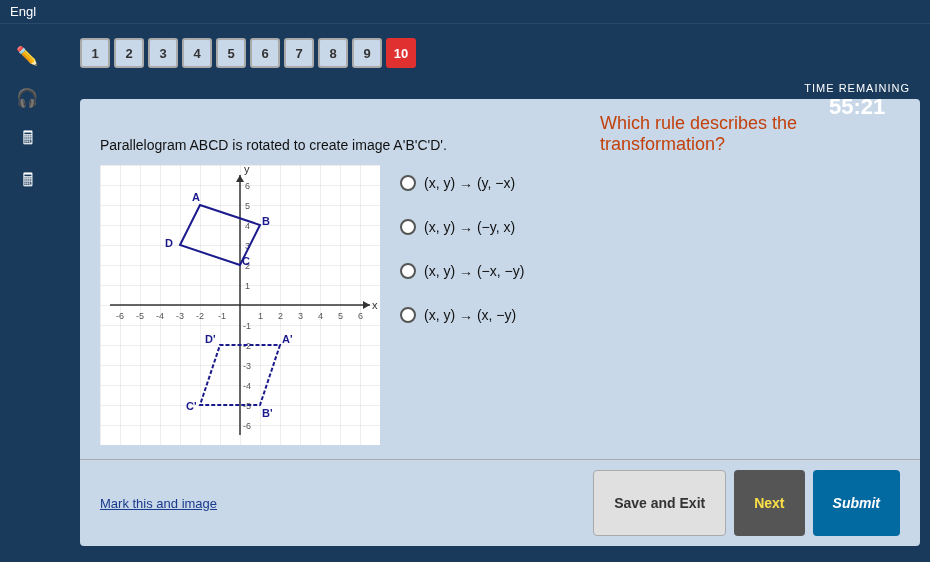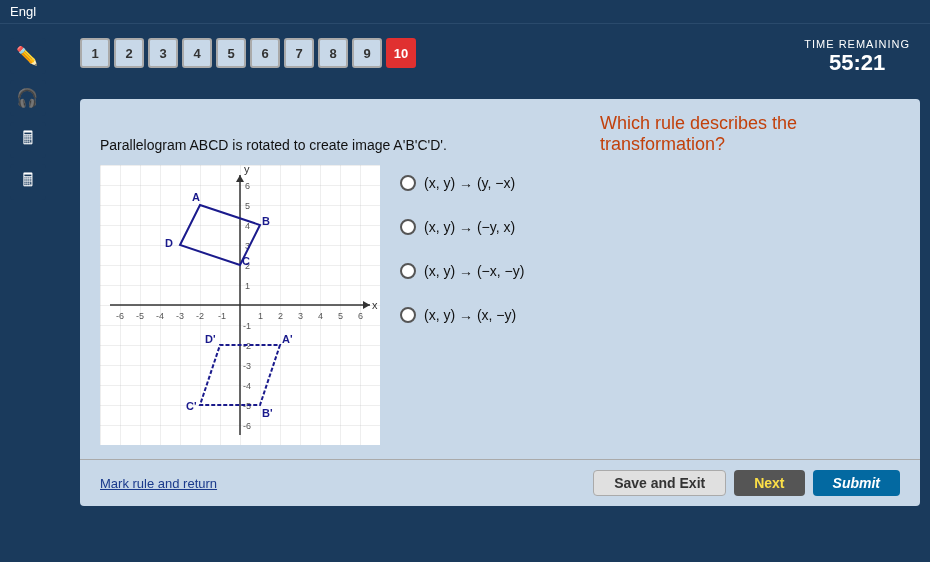--- a/index.html
+++ b/index.html
@@ -130,37 +130,38 @@
     .timer-area {
       position: absolute;
       top: 38px;
       right: 20px;
       text-align: center;
       color: white;
     }
     .timer-label {
       font-size: 11px;
       letter-spacing: 1px;
+      margin-top: 44px;
     }
     .timer-value {
       font-size: 22px;
       font-weight: bold;
     }
     .mark-return {
       font-size: 13px;
       color: #1a3a8c;
       text-decoration: underline;
       cursor: pointer;
     }
     .btn-group {
       display: flex;
       gap: 8px;
     }
     .btn {
-      padding: 4px 20px;
+      padding: 24px 20px;
       border: none;
       border-radius: 4px;
       font-size: 14px;
       font-weight: bold;
       cursor: pointer;
       text-align: right;
     }
     .btn-save {
       background: #e0e0e0;
       color: #333;
@@ -296,19 +297,19 @@
       </div>
       <div class="choice">
         <div class="choice-radio"></div>
         <span class="choice-label">(x, y) → (x, −y)</span>
       </div>
     </div>
   </div>
 </div>
 
 <div style="margin: 0 10px 8px 80px; background: #c8d8e8; border-top: 1px solid #aaa; border-radius: 0 0 4px 4px; padding: 10px 20px; display: flex; align-items: center; justify-content: space-between;">
-  <a class="mark-return">Mark rule and return</a>
+  <a class="mark-return">Mark this and image</a>
   <div class="btn-group">
     <button class="btn btn-save">Save and Exit</button>
     <button class="btn btn-next">Next</button>
     <button class="btn btn-submit">Submit</button>
   </div>
 </div>
 
 </body></html>

